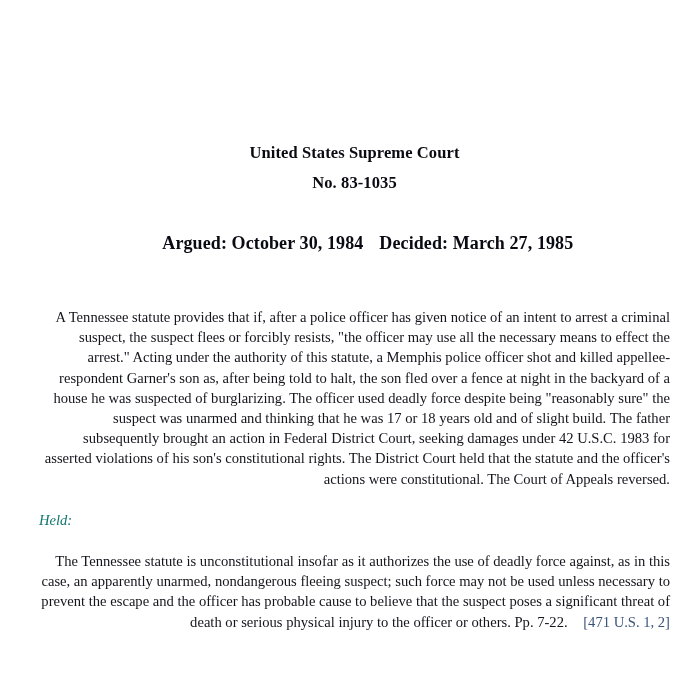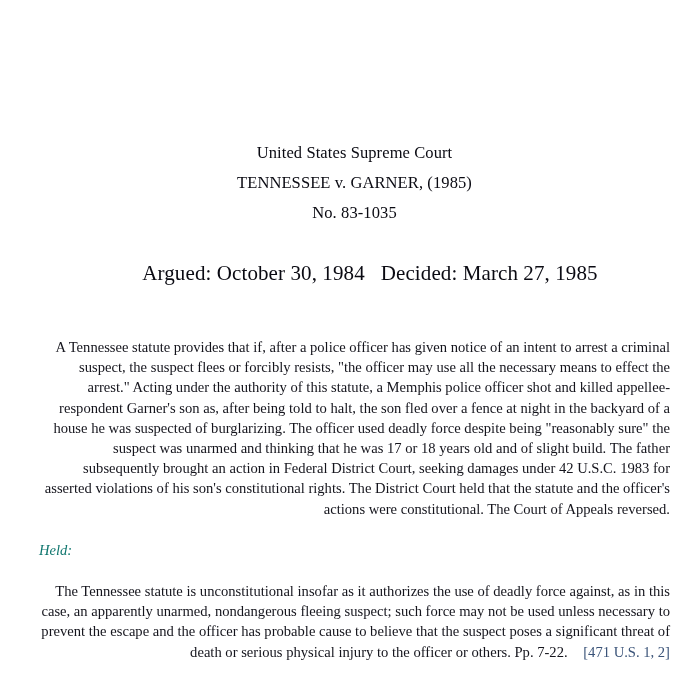--- a/index.html
+++ b/index.html
@@ -23,39 +23,39 @@
     box-sizing: border-box;
     padding: 138px 30px 0 39px;
     background: #ffffff;
   }
 
   
   .heading-block {
     text-align: center;
   }
   .heading-line {
-    font-weight: normal;
+    font-weight: bold;
     color: #0a0a12;
     letter-spacing: 0.1px;
     margin: 0;
   }
   .court-name {
     font-size: 16.5px;
     line-height: 30px;
   }
   .case-name {
     font-size: 16.5px;
     line-height: 30px;
   }
   .docket-number {
     font-size: 16.5px;
     line-height: 30px;
   }
   .argued-decided {
-    font-size: 21px;
+    font-size: 18px;
     line-height: 30px;
     white-space: pre;
   }
   .date-gap {
     display: inline-block;
     width: 16px;
   }
 
   
   .body-block {
@@ -84,21 +84,20 @@
     margin-left: 12px;
   }
 </style>
 </head>
 <body>
 
 <div class="page">
 
   <div class="heading-block">
     <div class="heading-line court-name">United States Supreme Court</div>
-    <div class="heading-line case-name">TENNESSEE v. GARNER, (1985)</div>
     <div class="heading-line docket-number">No. 83-1035</div>
     <div class="heading-line argued-decided">
       <span>Argued: October 30, 1984</span><span class="date-gap"></span><span>Decided: March 27, 1985</span>
     </div>
   </div>
 
   <div class="body-block">
 
     <p class="para">A Tennessee statute provides that if, after a police officer has given notice of an intent to arrest a criminal suspect, the suspect flees or forcibly resists, "the officer may use all the necessary means to effect the arrest." Acting under the authority of this statute, a Memphis police officer shot and killed appellee-respondent Garner's son as, after being told to halt, the son fled over a fence at night in the backyard of a house he was suspected of burglarizing. The officer used deadly force despite being "reasonably sure" the suspect was unarmed and thinking that he was 17 or 18 years old and of slight build. The father subsequently brought an action in Federal District Court, seeking damages under 42 U.S.C. 1983 for asserted violations of his son's constitutional rights. The District Court held that the statute and the officer's actions were constitutional. The Court of Appeals reversed.</p>
 

